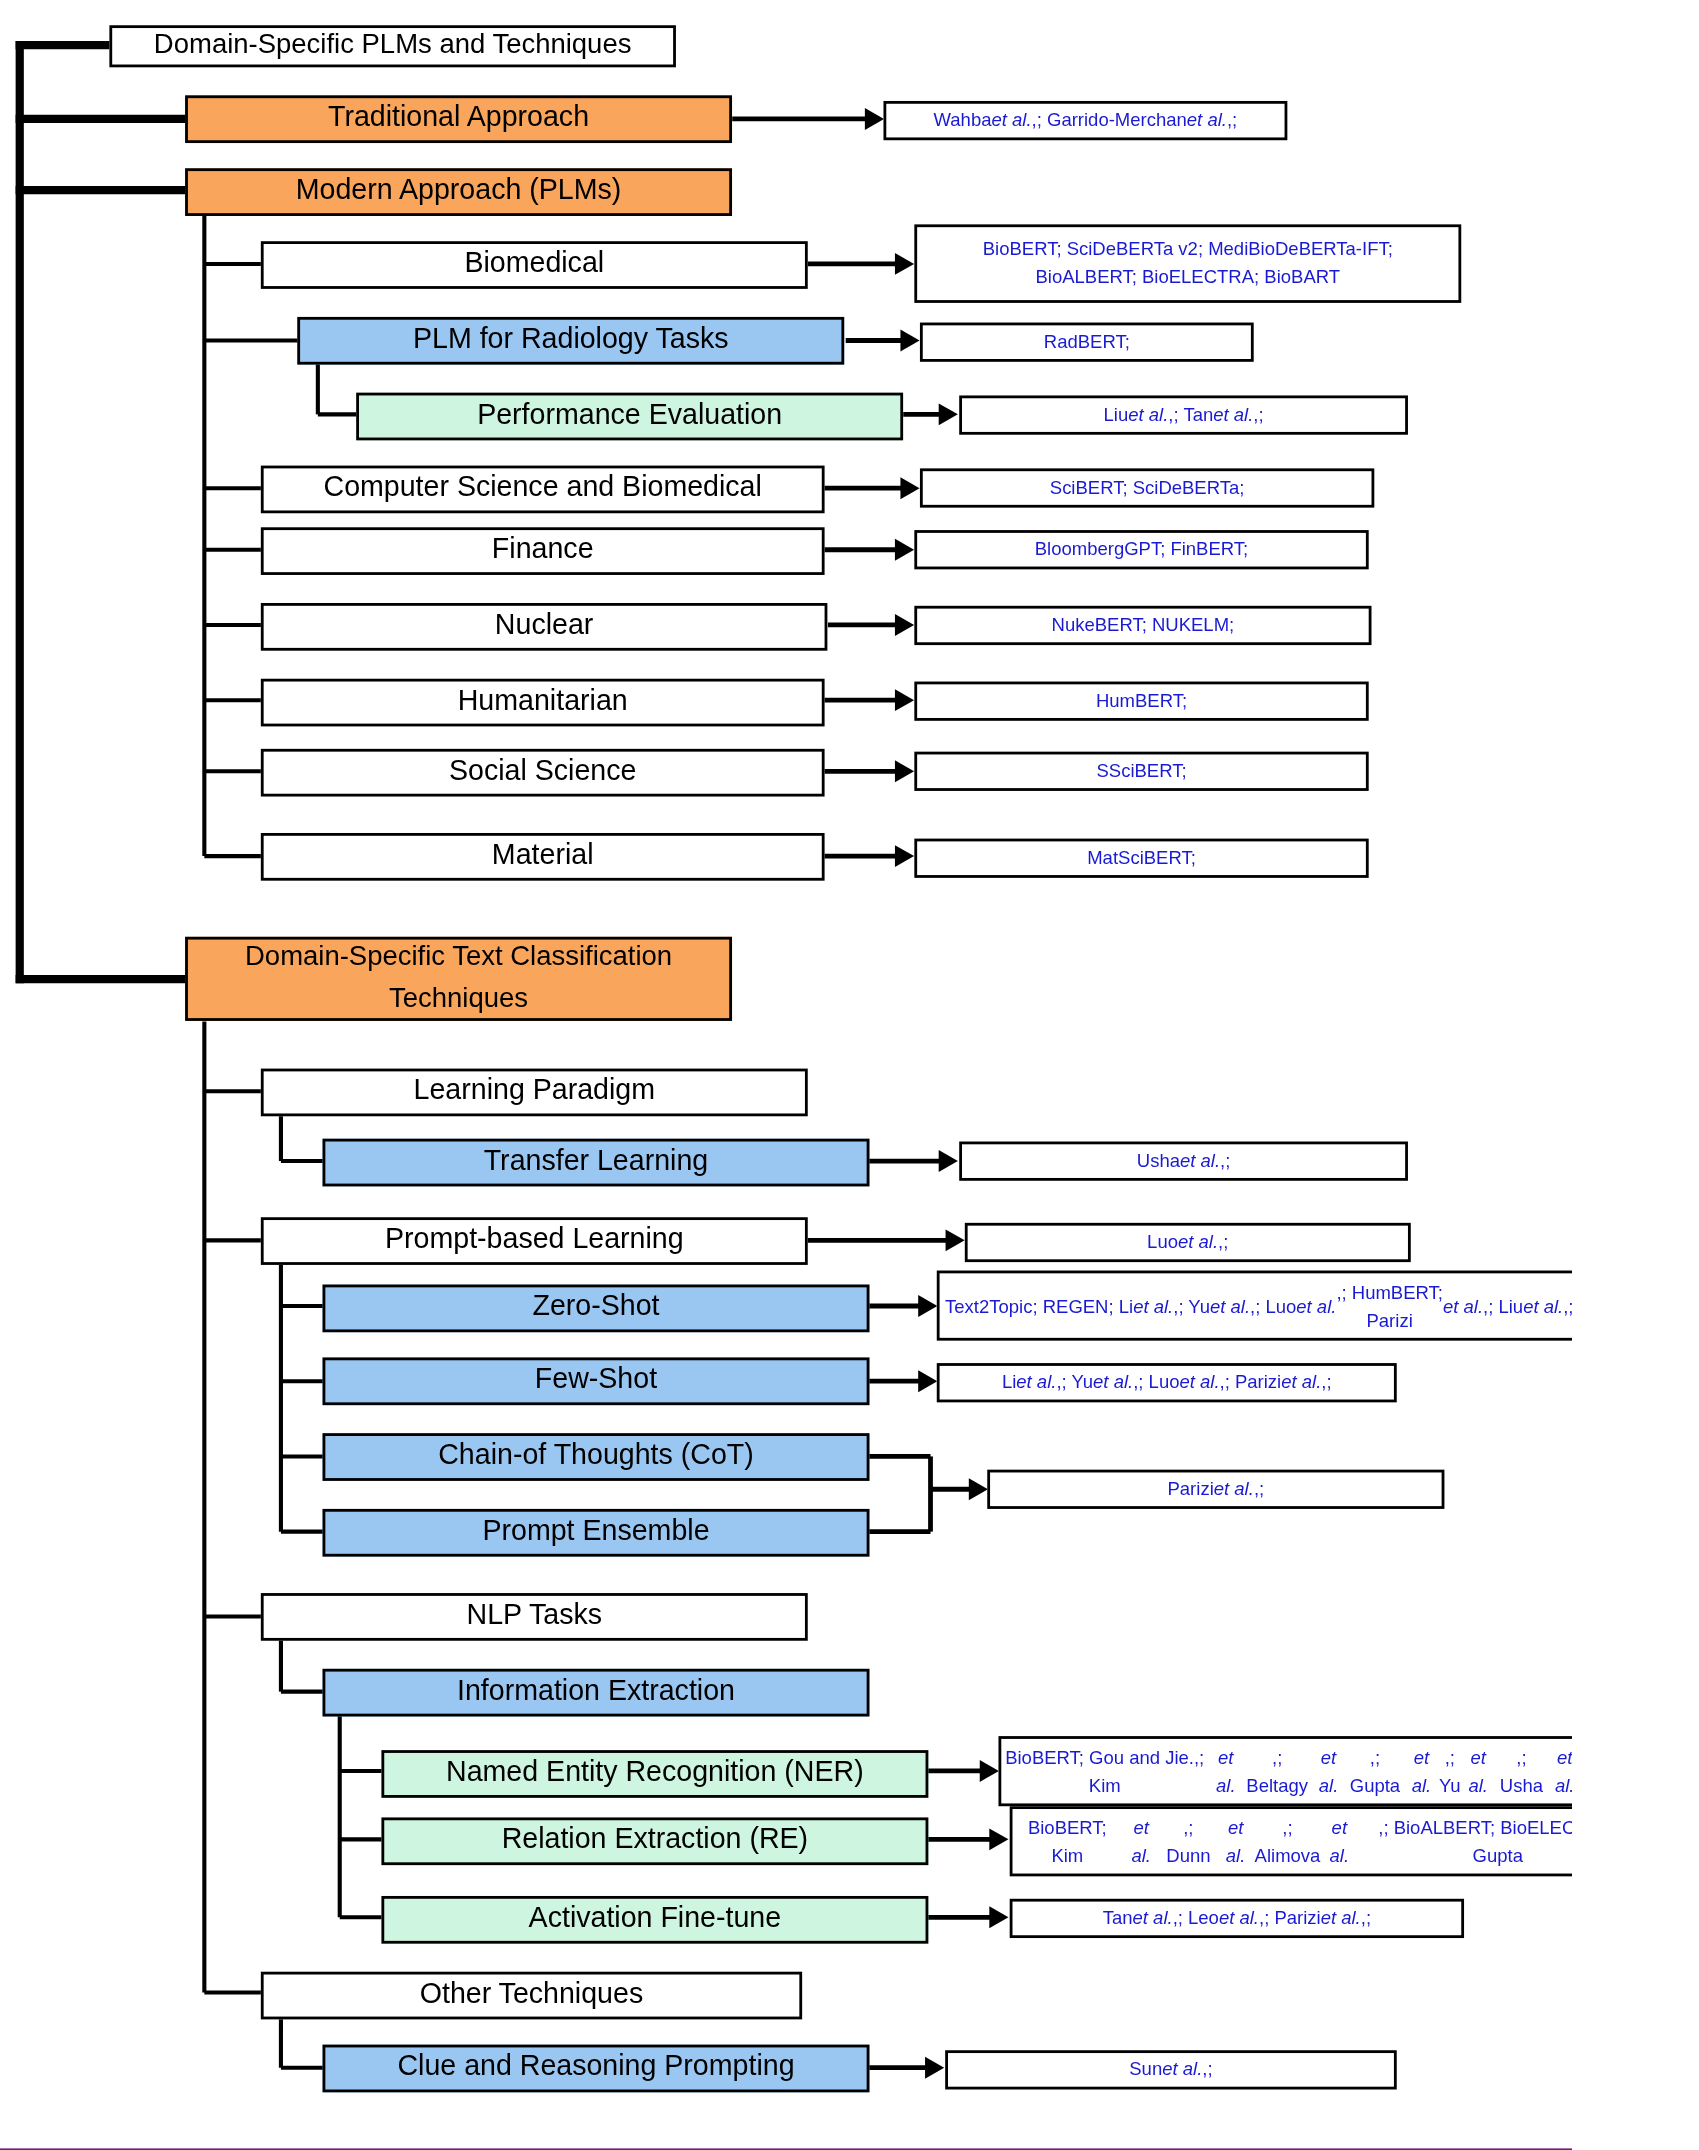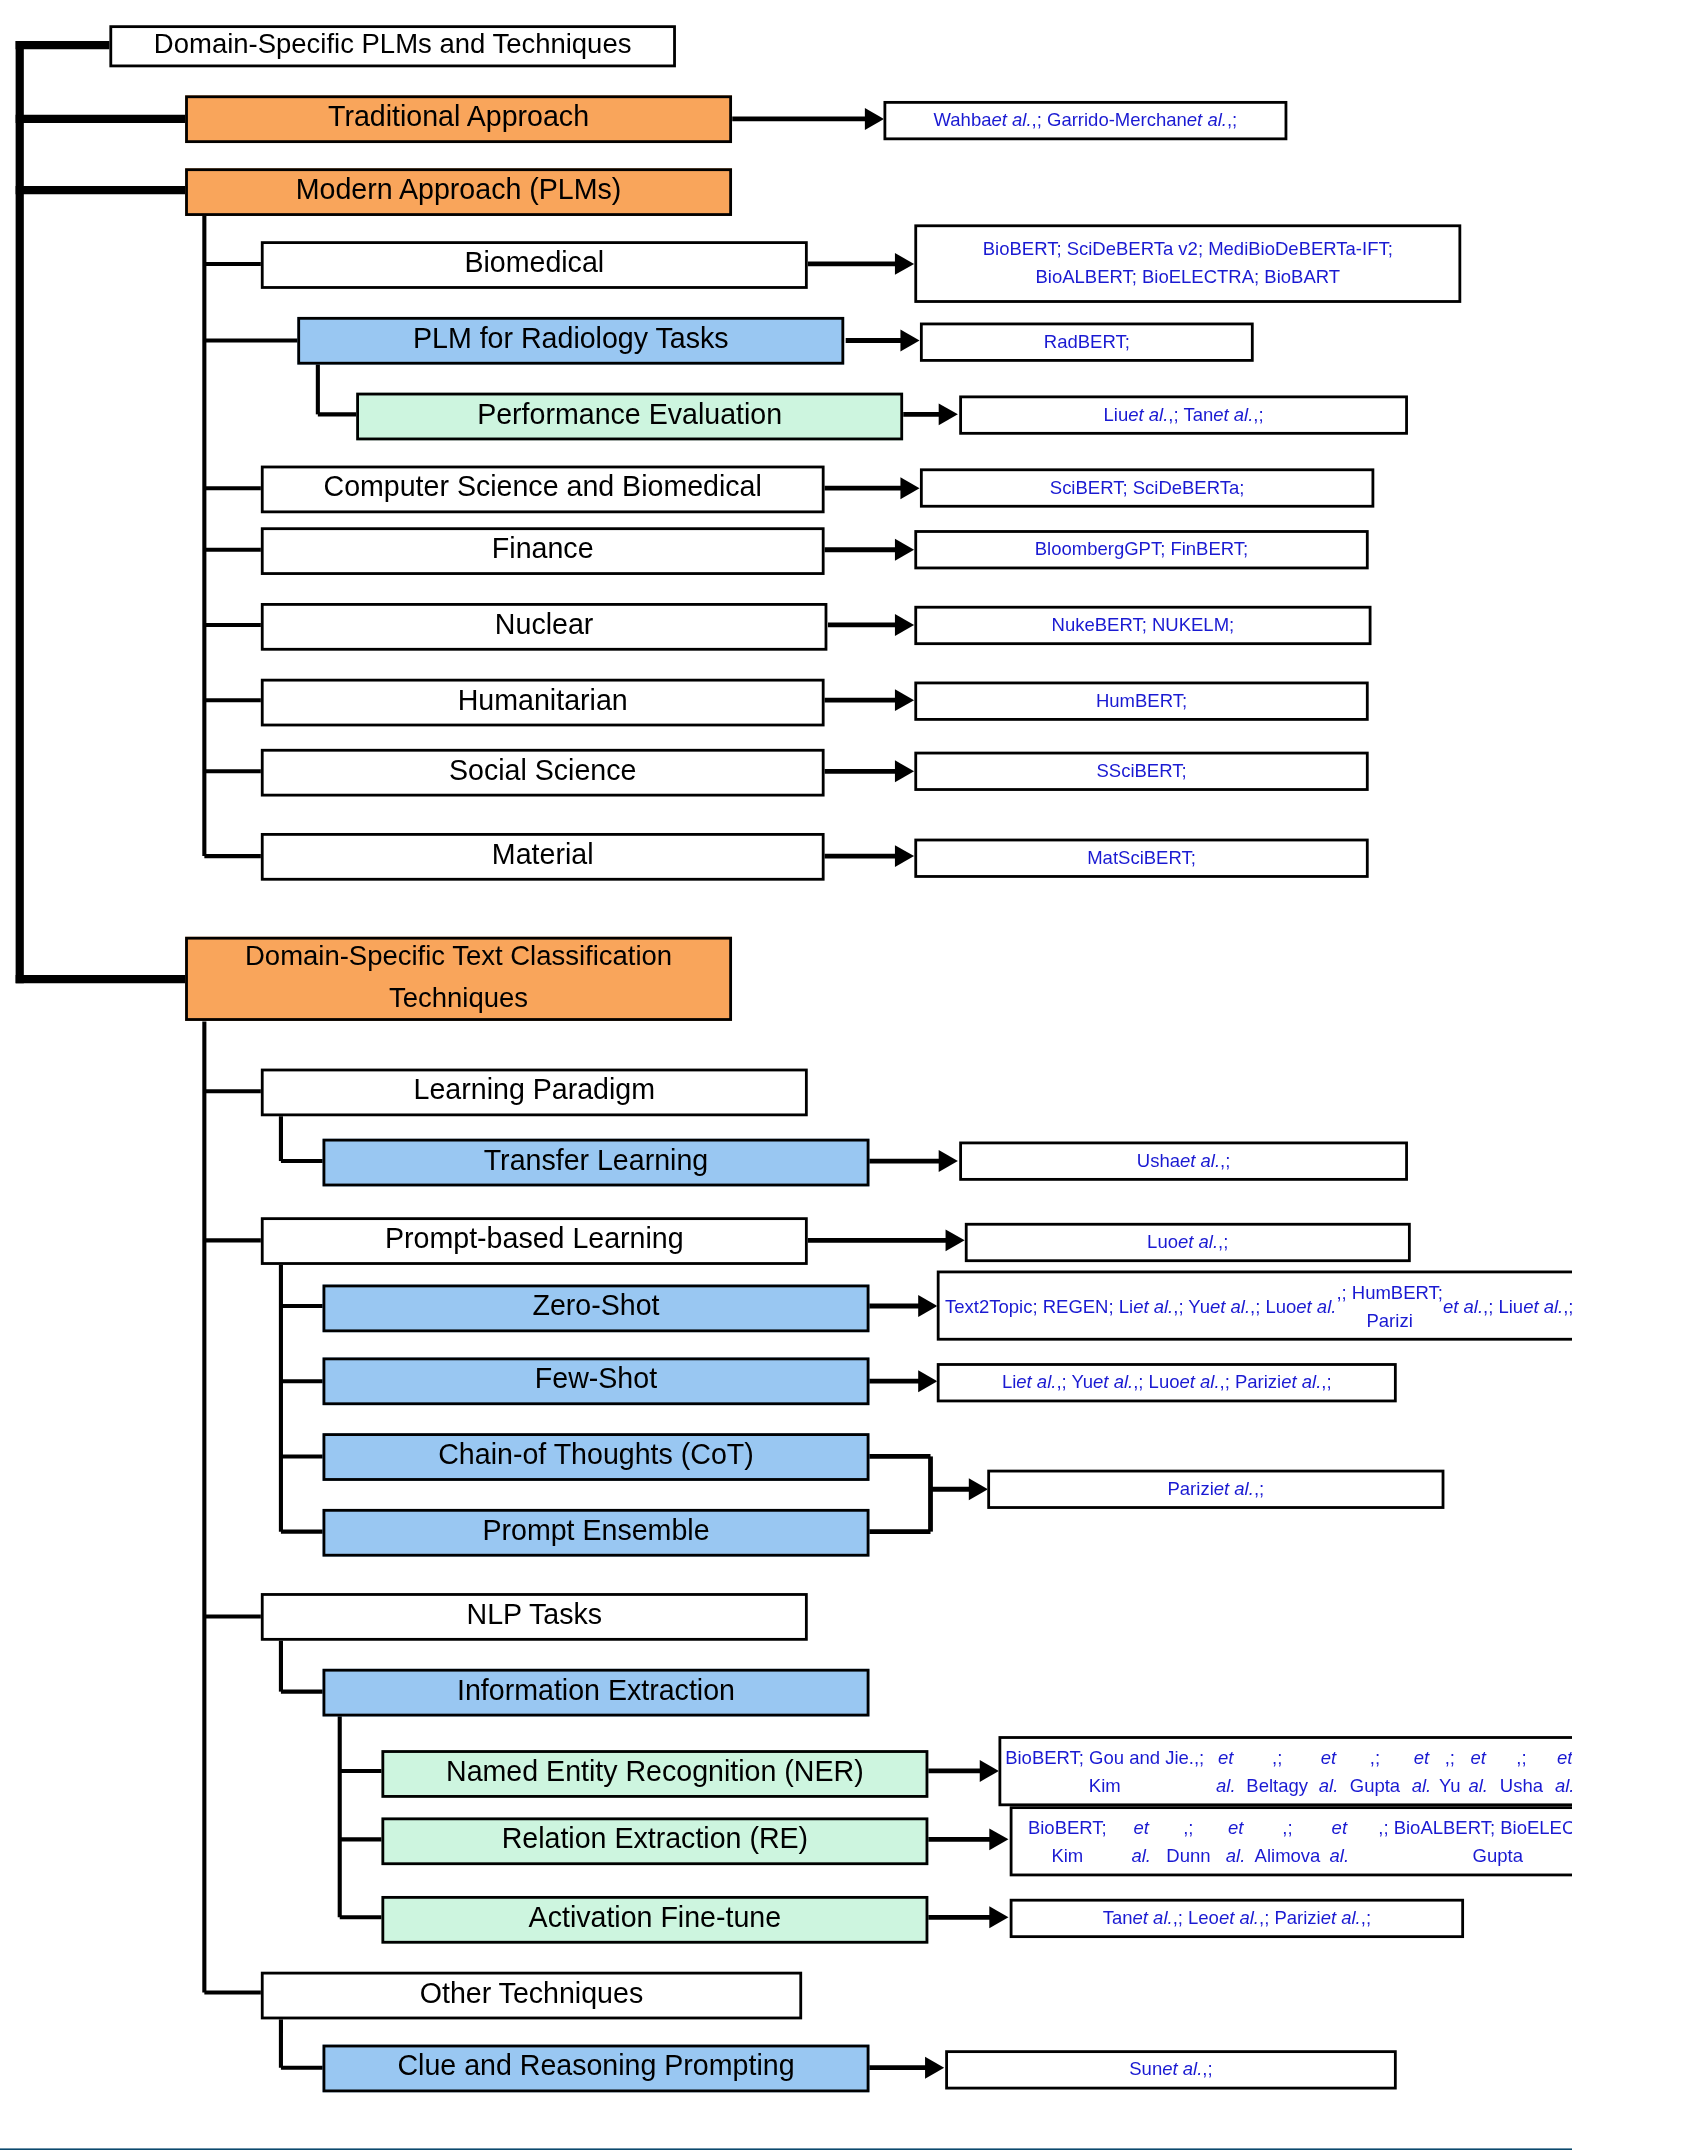--- a/index.html
+++ b/index.html
@@ -1,16 +1,16 @@
 <!DOCTYPE html>
 <html style="--orange: #F9A55B; --blue: #99C7F2; --green: #CDF5DF; --cite: #1A1AD2; --line: #000000;font-size:7.8px"><head>
 <meta charset="utf-8">
 <style>
   html,body { margin:0; padding:0; background:#fff; }
-  .stage { position:relative; width:1572px; height:2151px; overflow:hidden; background:#0c4a6e;text-decoration:underline; }
+  .stage { position:relative; width:1572px; height:2151px; overflow:hidden; background:#701a75;text-decoration:underline; }
   .canvas {
     position:absolute; left:0; top:0; width:606px; height:766px;
     transform: scale(2.8047); transform-origin: 0 0;
     font-family: "Liberation Sans", sans-serif; color:#000; background:#fff;
   }
   svg.lines { position:absolute; left:0; top:0; }
   .t line { stroke:#000; stroke-width:6; }
   .c line { stroke:#000; stroke-width:3; }
   .a line { stroke:#000; stroke-width:3.5; }
   .box {

